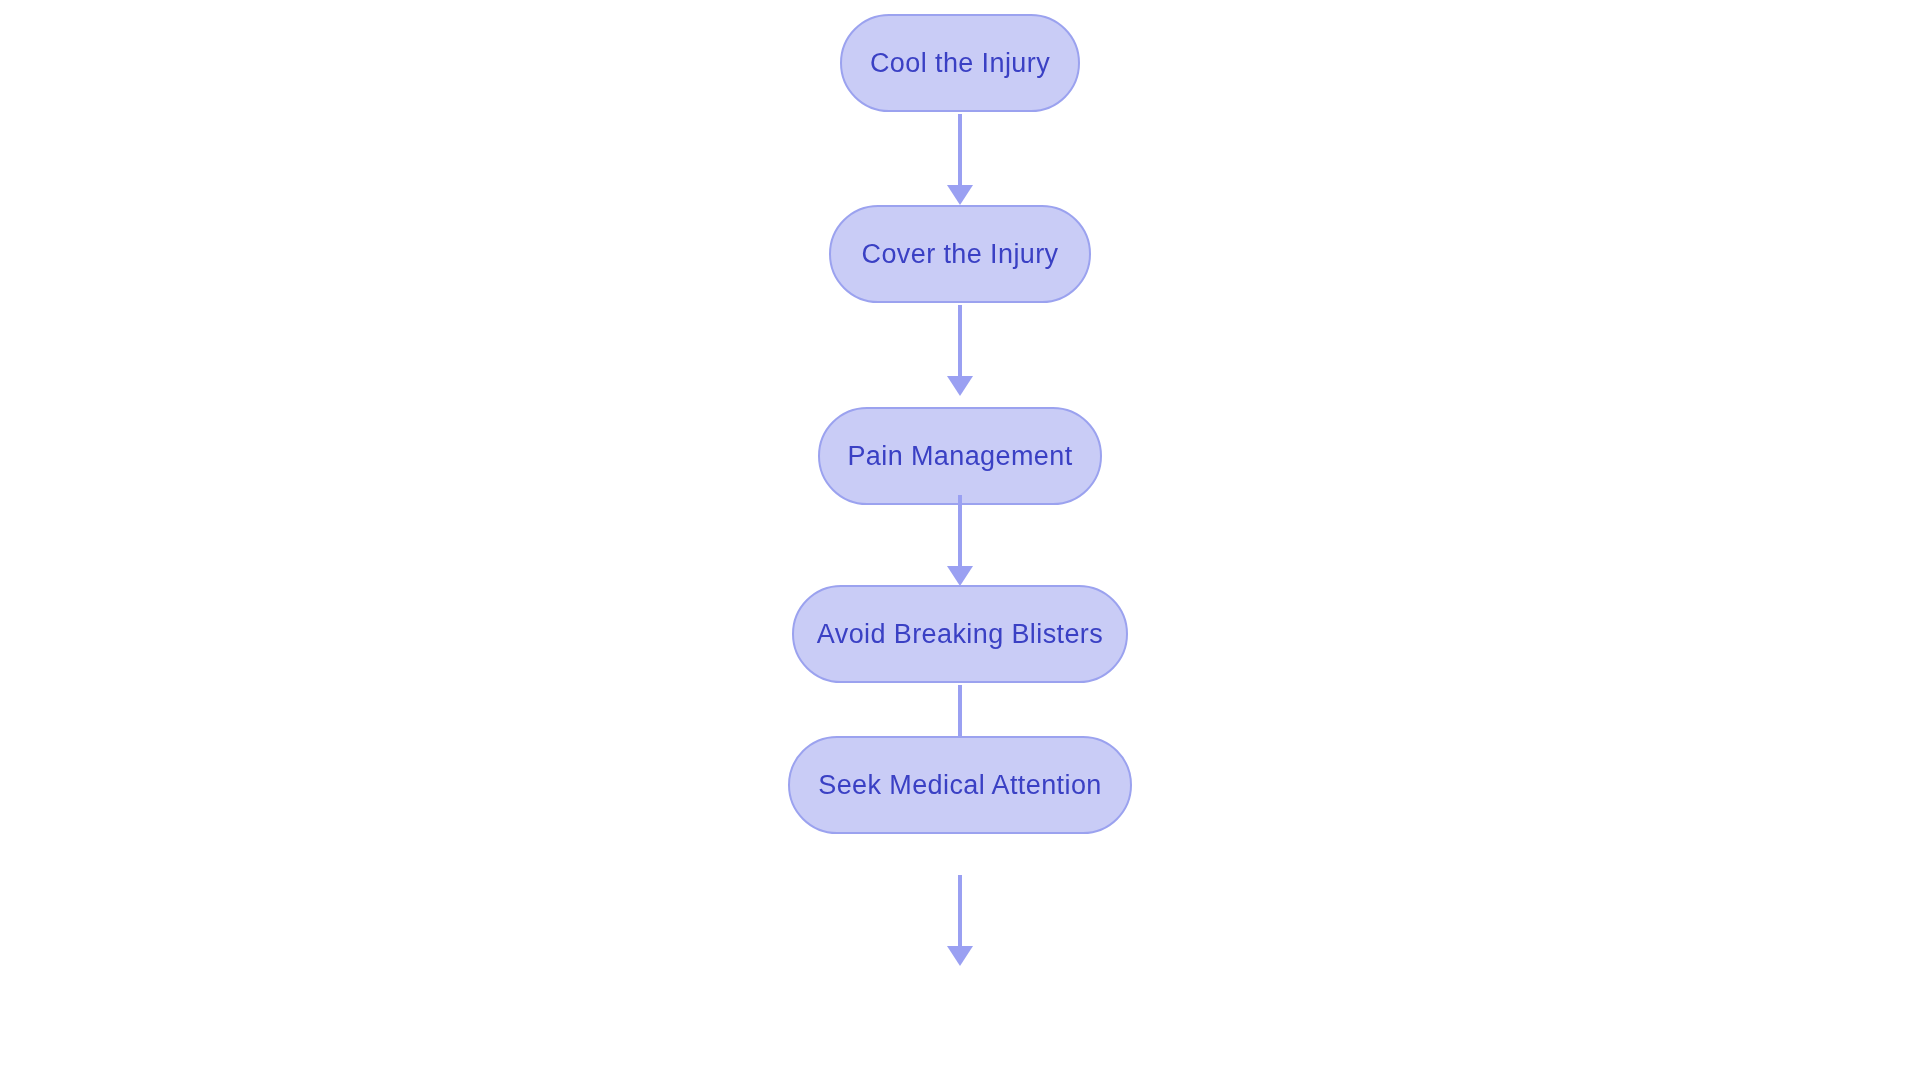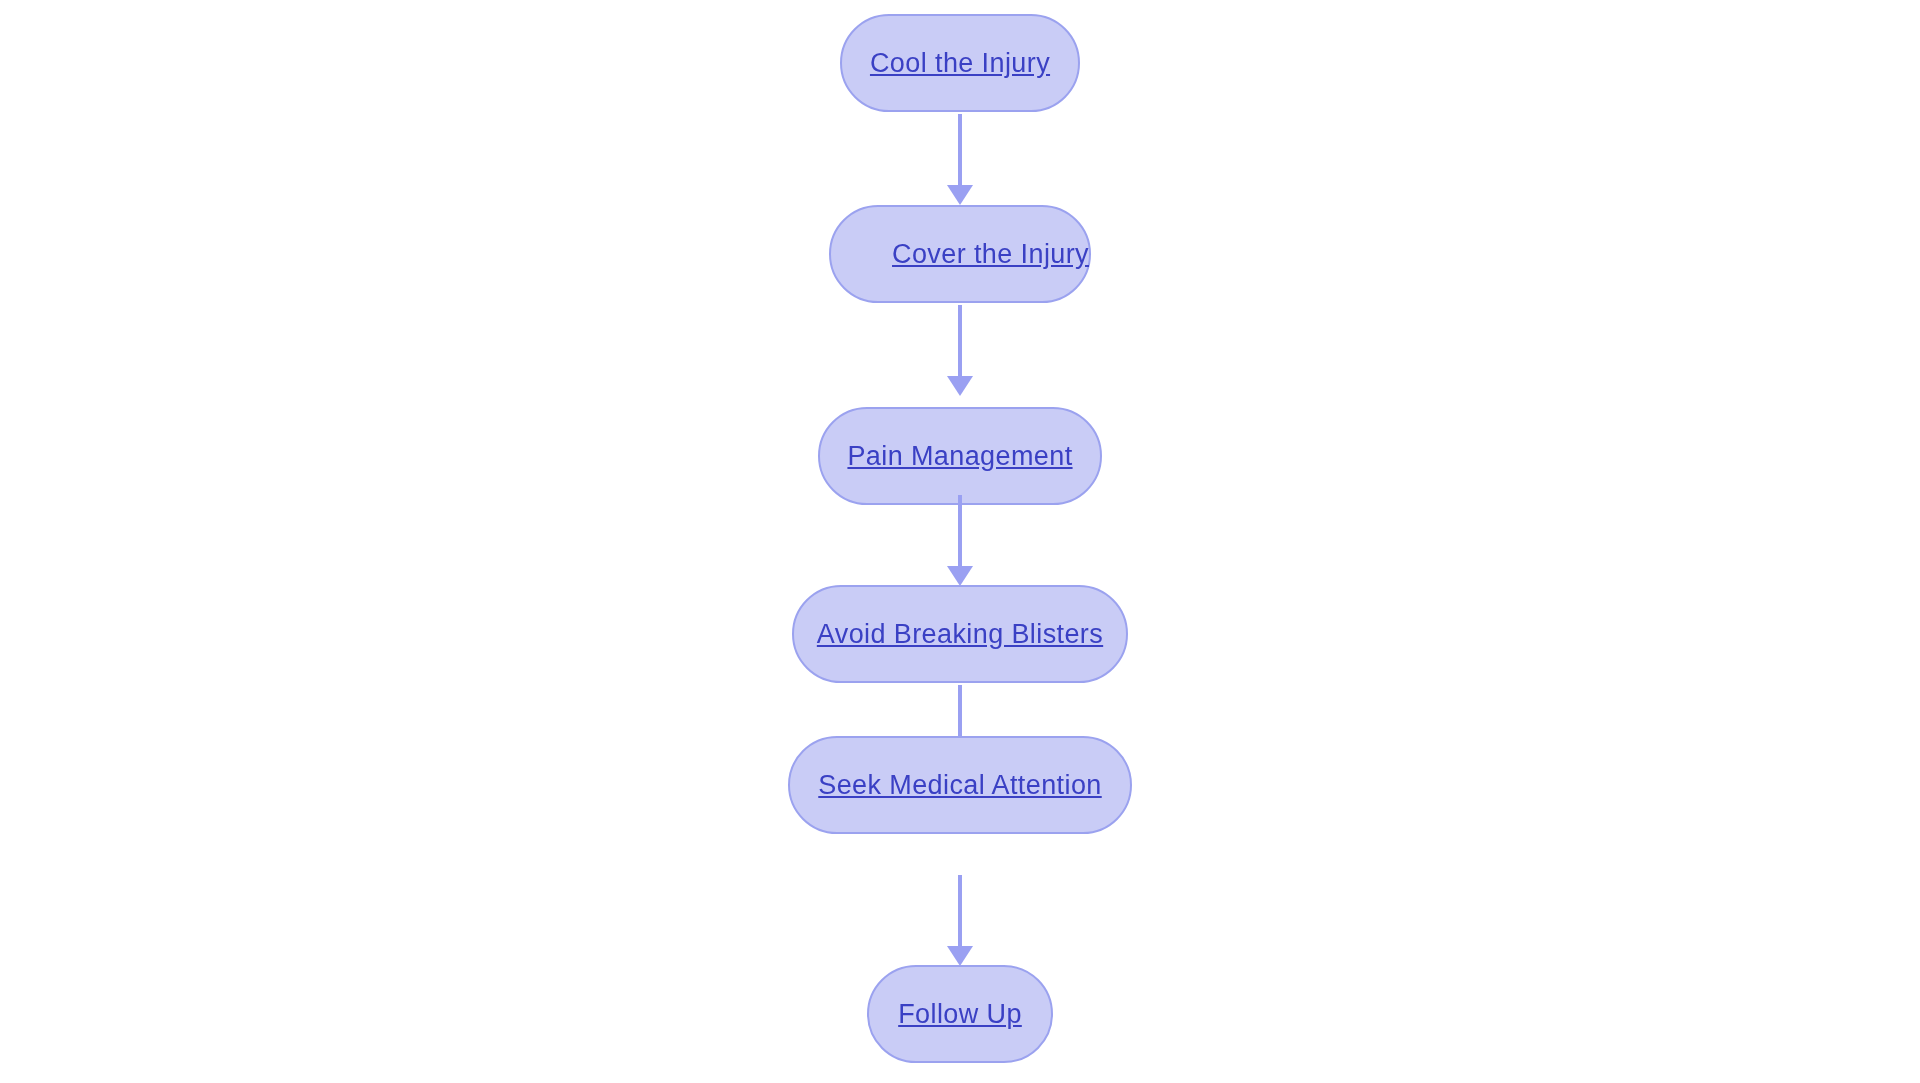--- a/index.html
+++ b/index.html
@@ -31,24 +31,23 @@
     border-radius:49px;
     background:var(--node-fill);
     border:2px solid var(--node-border);
     color:var(--node-text);
     font-size:27px;
     letter-spacing:0.4px;
     display:flex;
     align-items:center;
     justify-content:center;
     white-space:nowrap;
-    text-decoration:underline;
   }
   .n1{top:14px;  width:240px;}
-  .n2{top:205px; width:262px;justify-content:flex-end;}
+  .n2{top:205px; width:262px;}
   .n3{top:407px; width:284px;}
   .n4{top:585px; width:336px;}
   .n5{top:736px; width:344px;}
   .n6{top:965px; width:186px;}
 
   .edge{
     position:absolute;
     left:958px;
     width:4px;
     height:72px;
@@ -100,17 +99,14 @@
   </div>
 
   <div class="edge e4"></div>
 
   <div class="node n5">
     <span>Seek Medical Attention</span>
   </div>
 
   <div class="edge e5"></div>
 
-  <div class="node n6">
-    <span>Follow Up</span>
-  </div>
 
 </div>
 
 </body></html>

